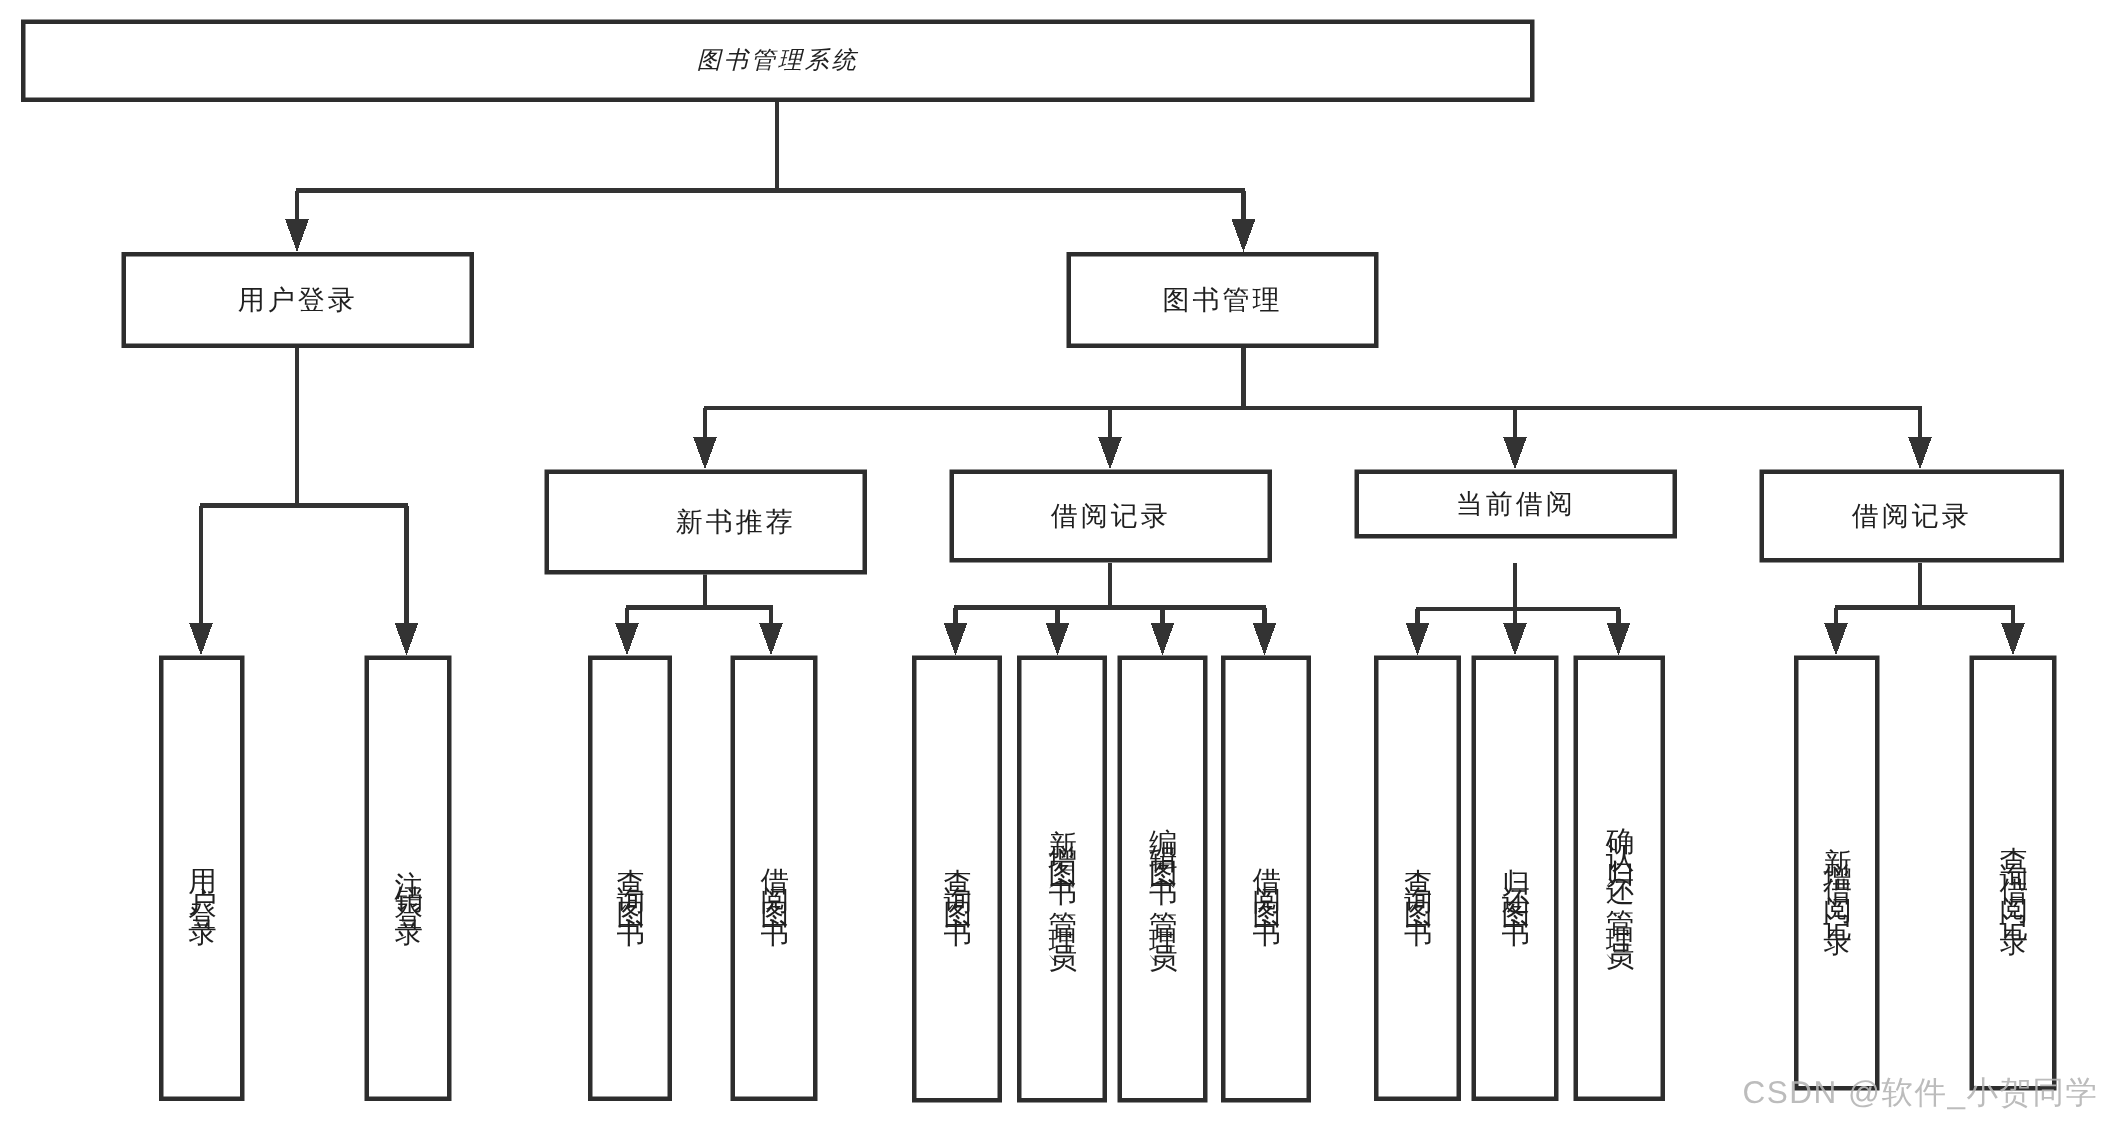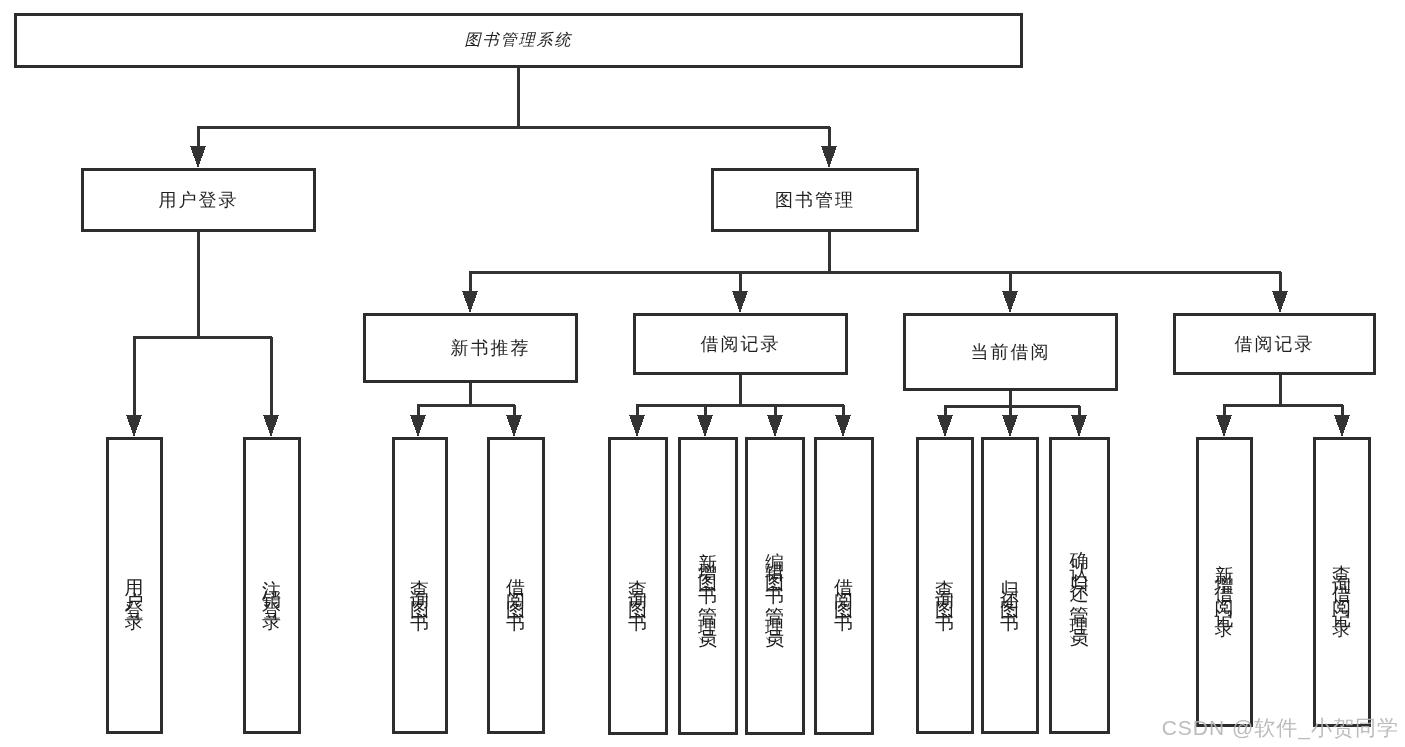--- a/index.html
+++ b/index.html
@@ -134,21 +134,21 @@
   <div class="node hnode" style="left:711px;top:168px;width:208px;height:64px;">
     <span class="lbl">图书管理</span>
   </div>
 
   <div class="node hnode" style="left:363px;top:313px;width:215px;height:70px;padding-left:40px;">
     <span class="lbl">新书推荐</span>
   </div>
   <div class="node hnode" style="left:633px;top:313px;width:215px;height:62px;">
     <span class="lbl">借阅记录</span>
   </div>
-  <div class="node hnode" style="left:903px;top:313px;width:215px;height:78px;">
+  <div class="node hnode" style="left:903px;top:313px;width:215px;height:46px;">
     <span class="lbl">当前借阅</span>
   </div>
   <div class="node hnode" style="left:1173px;top:313px;width:203px;height:62px;">
     <span class="lbl">借阅记录</span>
   </div>
 
   <div class="node vnode" style="left:106px;top:437px;width:57px;height:297px;">
     <span class="lbl">用户登录</span>
   </div>
   <div class="node vnode" style="left:243px;top:437px;width:58px;height:297px;">

